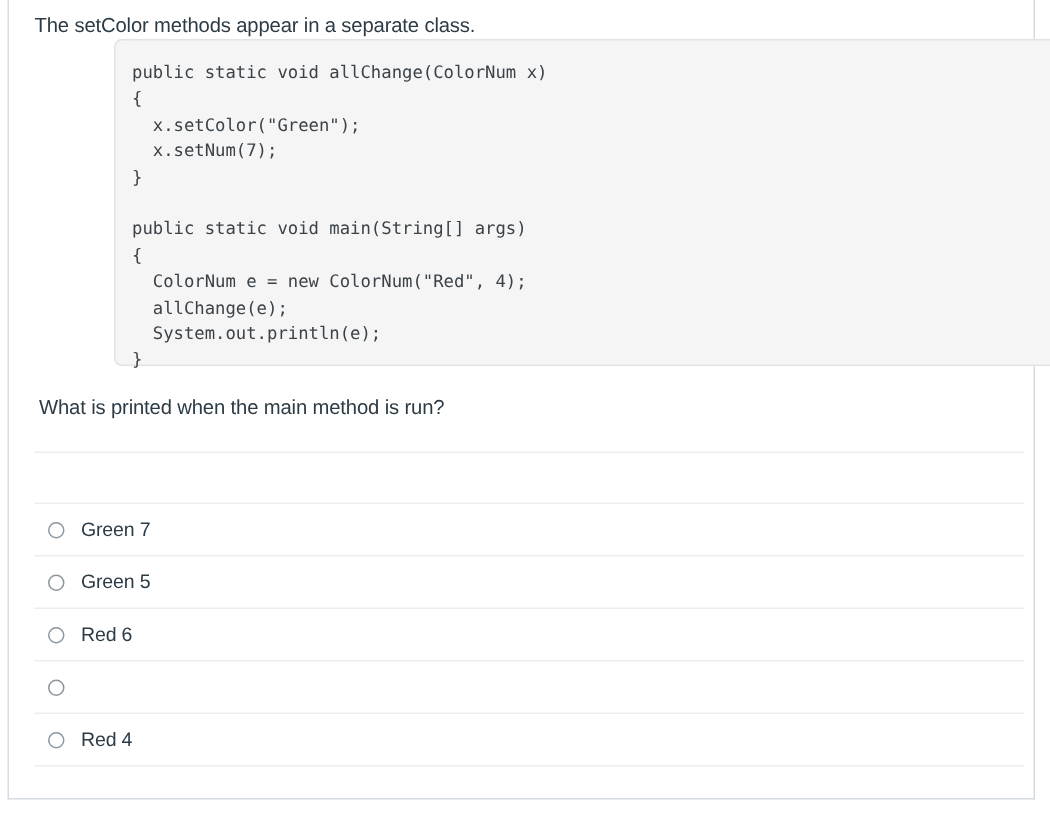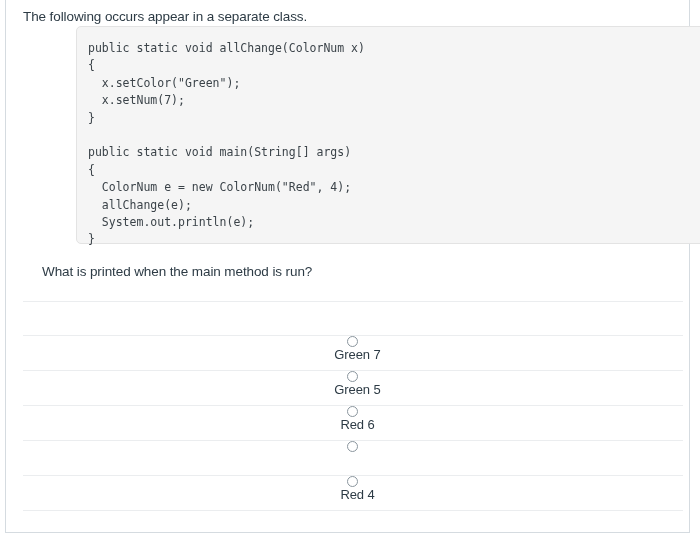--- a/index.html
+++ b/index.html
@@ -56,21 +56,21 @@
     margin: 0;
     font-family: "DejaVu Sans Mono", "Liberation Mono", monospace;
     font-size: 11.5px;
     line-height: 17.4px;
     color: #3b4349;
     white-space: pre;
   }
 
   .prompt-text {
     position: absolute;
-    left: 36px;
+    left: 20px;
     top: 265px;
     font-size: 13.5px;
     line-height: 18px;
     color: #2d3b45;
     letter-spacing: -0.1px;
     white-space: nowrap;
   }
 
   .answers {
     position: absolute;
@@ -86,21 +86,20 @@
   }
 
   .answer-row {
     height: 35px;
     border-top: 1px solid #ebedef;
     box-sizing: border-box;
     display: flex;
     align-items: center;
     padding-left: 9px;
     cursor: pointer;
-    flex-direction: column;
   }
 
   .radio {
     width: 11px;
     height: 11px;
     min-width: 11px;
     border: 1px solid #8b969e;
     border-radius: 50%;
     background: #ffffff;
     box-sizing: border-box;
@@ -118,21 +117,21 @@
   .answers-bottom-rule {
     height: 0;
     border-top: 1px solid #ebedef;
   }
 </style>
 </head>
 <body>
 
 <div class="quiz-question">
 
-  <div class="question-text">The following occurs appear in a separate class.</div>
+  <div class="question-text">The setColor methods appear in a separate class.</div>
 
   <div class="code-block">
     <pre>public static void allChange(ColorNum x)
 {
   x.setColor("Green");
   x.setNum(7);
 }
 
 public static void main(String[] args)
 {

